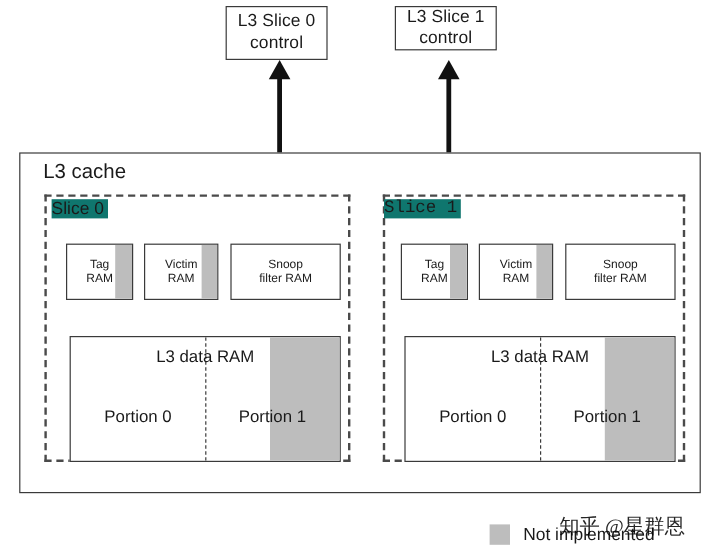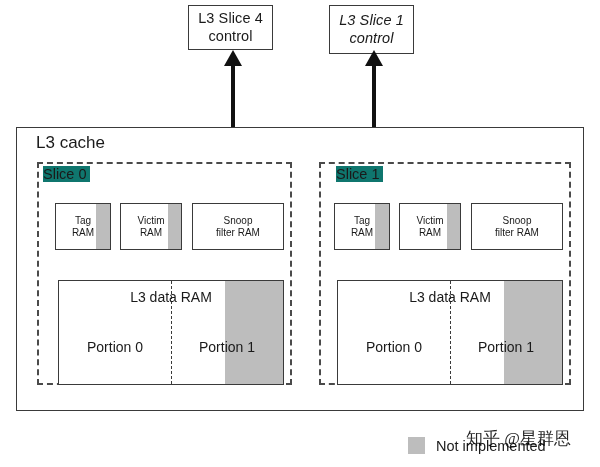--- a/index.html
+++ b/index.html
@@ -107,26 +107,26 @@
     pointer-events:none;
   }
 </style>
 </head>
 <body>
 
 <div id="stage">
 
   <div class="solid-box ctrl" style="left:188px;top:5px;width:85px;height:45px;">
     <span class="lines">
-      <span>L3 Slice 4</span><br>
+      <span>L3 Slice 0</span><br>
       <span>control</span>
     </span>
   </div>
 
-  <div class="solid-box ctrl" style="left:329px;top:5px;width:85px;height:49px;font-style:italic;">
+  <div class="solid-box ctrl" style="left:329px;top:5px;width:85px;height:37px;">
     <span class="lines">
       <span>L3 Slice 1</span><br>
       <span>control</span>
     </span>
   </div>
 
   <svg class="arrow" style="left:215px;top:50px;width:36px;height:114px;" viewBox="0 0 36 114">
     <line x1="18" y1="13" x2="18" y2="101" stroke="#111" stroke-width="4"></line>
     <polygon points="18,0 9,16 27,16" fill="#111"></polygon>
     <polygon points="18,114 9,98 27,98" fill="#111"></polygon>
@@ -170,21 +170,21 @@
 
   <div class="solid-box dataram" style="left:58px;top:260px;width:226px;height:105px;">
     <span class="grayfill" style="width:26%;background:#bdbdbd;"></span>
     <span class="divider" style="left:50%;"></span>
     <span class="dr-title">L3 data RAM</span>
     <span class="p0" style="left:0;width:50%;">Portion 0</span>
     <span class="p1" style="left:50%;width:50%;">Portion 1</span>
   </div>
 
   <div class="dashed-box" style="left:319px;top:162px;width:252px;height:223px;"></div>
-  <div class="slice-label" style="left:336px;top:166px;">Slice 1</div>
+  <div class="slice-label" style="left:320px;top:166px;font-family:Liberation Mono, monospace;">Slice 1</div>
 
   <div class="solid-box ram" style="left:334px;top:203px;width:56px;height:47px;">
     <span class="grayfill" style="width:26%;background:#bdbdbd;"></span>
     <span class="ram-txt">
       <span>Tag</span><br>
       <span>RAM</span>
     </span>
   </div>
 
   <div class="solid-box ram" style="left:399px;top:203px;width:62px;height:47px;">

